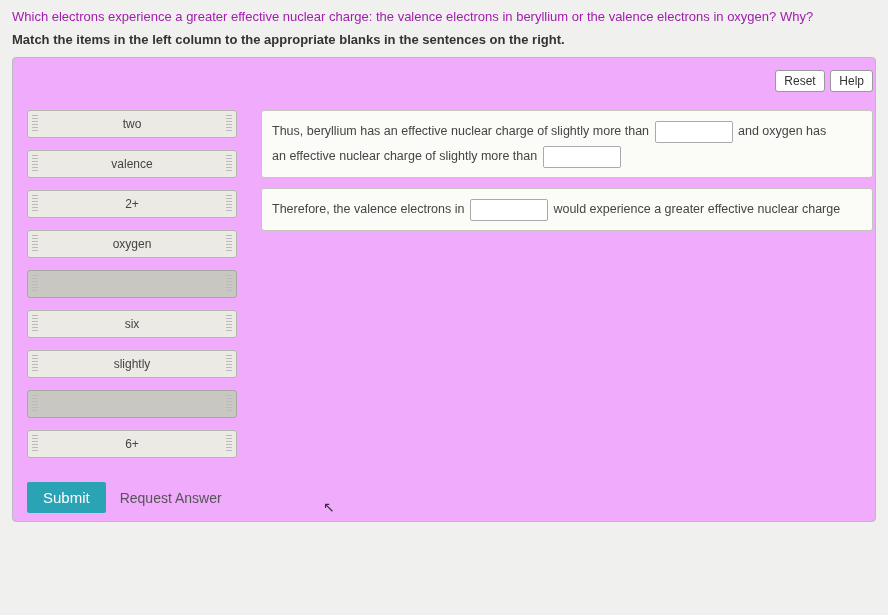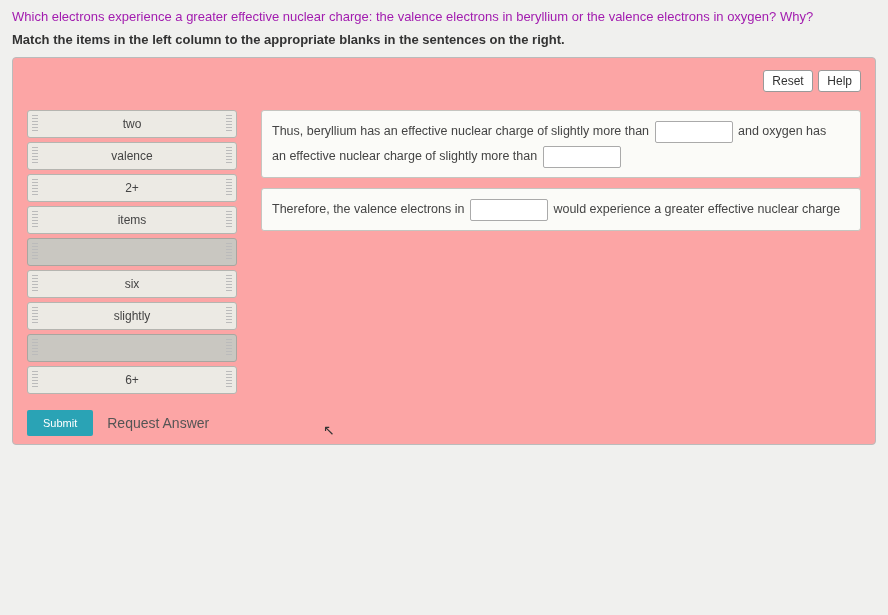--- a/index.html
+++ b/index.html
@@ -17,23 +17,23 @@
     margin-bottom: 6px;
     line-height: 1.4;
   }
   .instruction {
     font-weight: bold;
     color: #333;
     margin-bottom: 10px;
   }
   .panel {
     border: 1px solid #bbb;
-    background: #fca5a5;
+    background: #f0abfc;
     border-radius: 4px;
-    padding: 12px 14px 8px 14px;
+    padding: 12px 2px 8px 14px;
     position: relative;
   }
   .top-buttons {
     text-align: right;
     margin-bottom: 18px;
   }
   .btn-small {
     display: inline-block;
     background: #fff;
     border: 1px solid #999;
@@ -50,21 +50,21 @@
   }
   .left-col {
     width: 210px;
     flex-shrink: 0;
   }
   .drag-item {
     background: #eceae4;
     border: 1px solid #b5b5b0;
     border-radius: 3px;
     height: 28px;
-    margin-bottom: 4px;
+    margin-bottom: 12px;
     display: flex;
     align-items: center;
     justify-content: center;
     font-size: 12px;
     color: #444;
     position: relative;
     cursor: grab;
   }
   .drag-item.empty {
     background: #c9c7c1;
@@ -121,21 +121,21 @@
     margin-top: 12px;
     display: flex;
     align-items: center;
     gap: 14px;
   }
   .submit-btn {
     background: #2aa3b5;
     color: #fff;
     border: none;
     padding: 7px 16px;
-    font-size: 11px;
+    font-size: 15px;
     border-radius: 2px;
     cursor: pointer;
   }
   .request-link {
     color: #555;
     font-size: 14px;
     cursor: pointer;
   }
   .cursor {
     position: absolute;
@@ -156,21 +156,21 @@
   <div class="top-buttons">
     <span class="btn-small">Reset</span>
     <span class="btn-small">Help</span>
   </div>
 
   <div class="main-area">
     <div class="left-col">
       <div class="drag-item">two</div>
       <div class="drag-item">valence</div>
       <div class="drag-item">2+</div>
-      <div class="drag-item">items</div>
+      <div class="drag-item">oxygen</div>
       <div class="drag-item empty"></div>
       <div class="drag-item">six</div>
       <div class="drag-item">slightly</div>
       <div class="drag-item empty"></div>
       <div class="drag-item">6+</div>
     </div>
 
     <div class="right-col">
 
 

